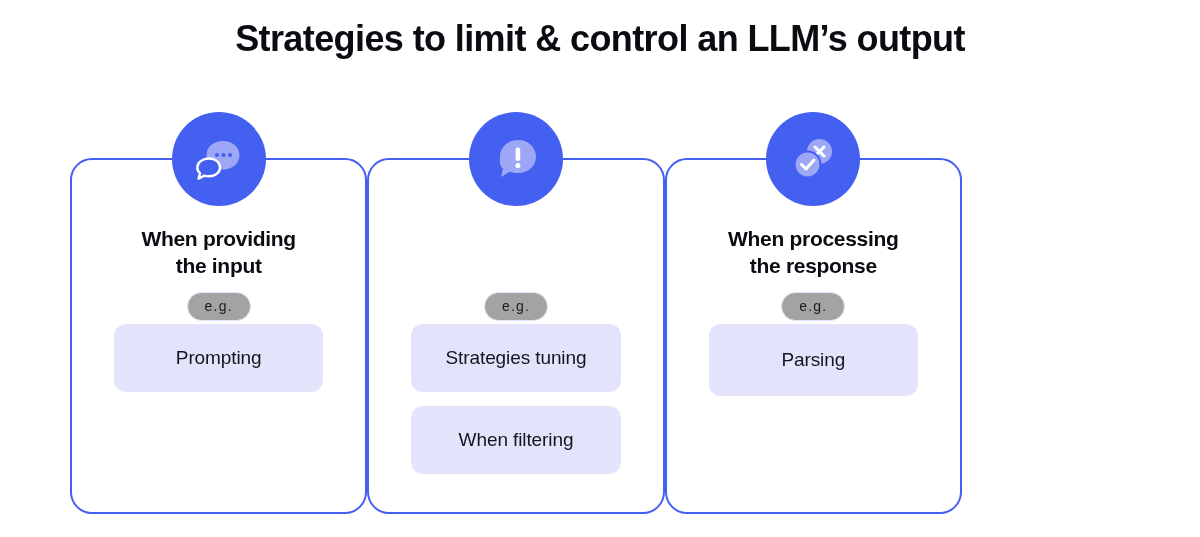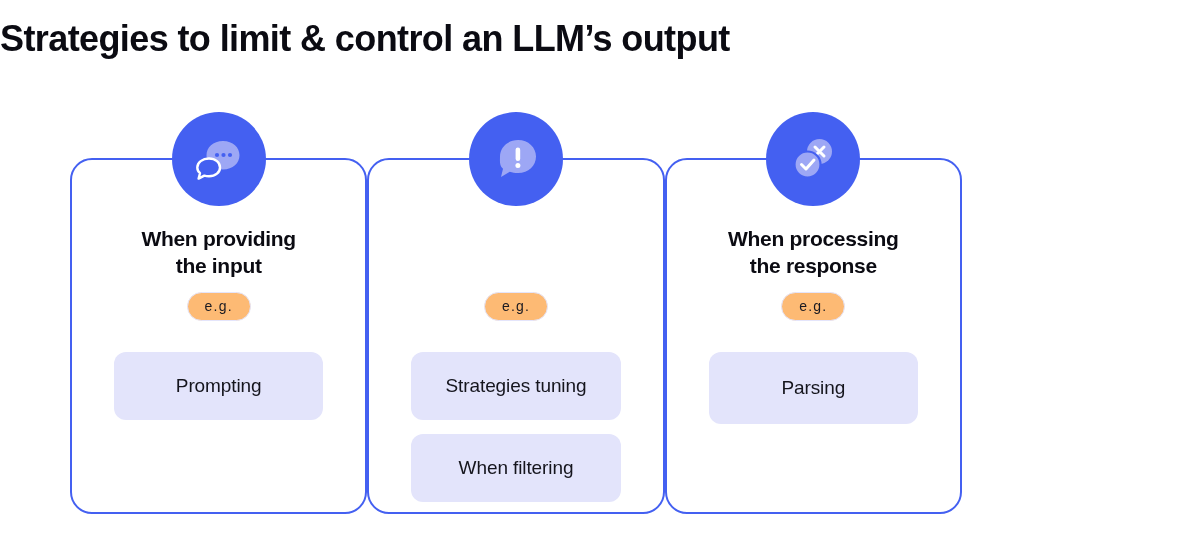--- a/index.html
+++ b/index.html
@@ -16,20 +16,21 @@
     color: #111118;
     position: relative;
   }
 
   
   .page-title {
     position: absolute;
     top: 18px;
     left: 0;
     width: 1200px;
+    text-align: center;
     font-size: 36px;
     font-weight: 700;
     letter-spacing: -0.6px;
     color: #0b0b12;
     white-space: nowrap;
   }
 
   
   .cards-row {
     position: absolute;
@@ -84,32 +85,32 @@
   .eg-pill-wrap {
     position: absolute;
     top: 132px;
     left: 0;
     width: 100%;
     display: flex;
     justify-content: center;
   }
   .eg-pill {
     border: 1.5px solid #e4e5fb;
-    background: #fdba74;
+    background: #a3a3a3;
     border-radius: 999px;
     padding: 5px 17px 6px;
     font-size: 14px;
     letter-spacing: 1.2px;
     color: #1a1a22;
   }
 
   
   .examples {
     position: absolute;
-    top: 192px;
+    top: 164px;
     left: 42px;
     right: 42px;
     display: flex;
     flex-direction: column;
     gap: 14px;
   }
   .example-pill {
     background: #e3e4fb;
     border-radius: 12px;
     height: 68px;

